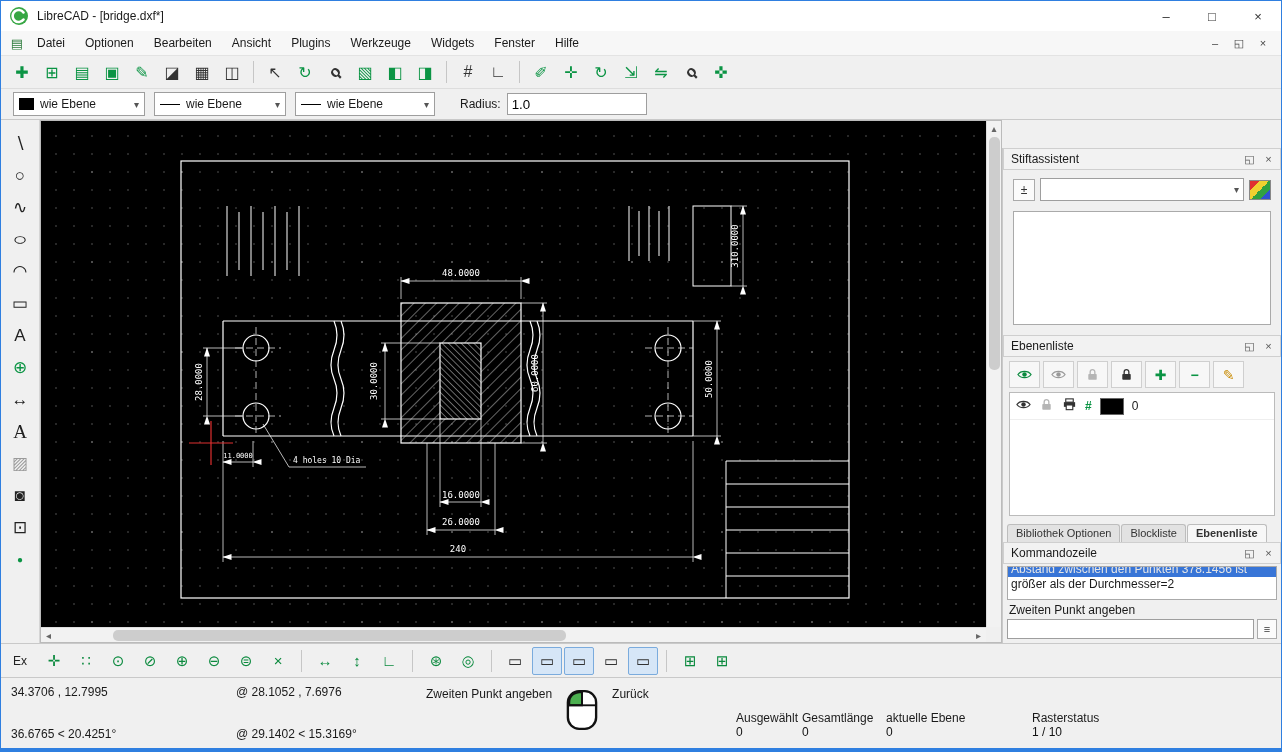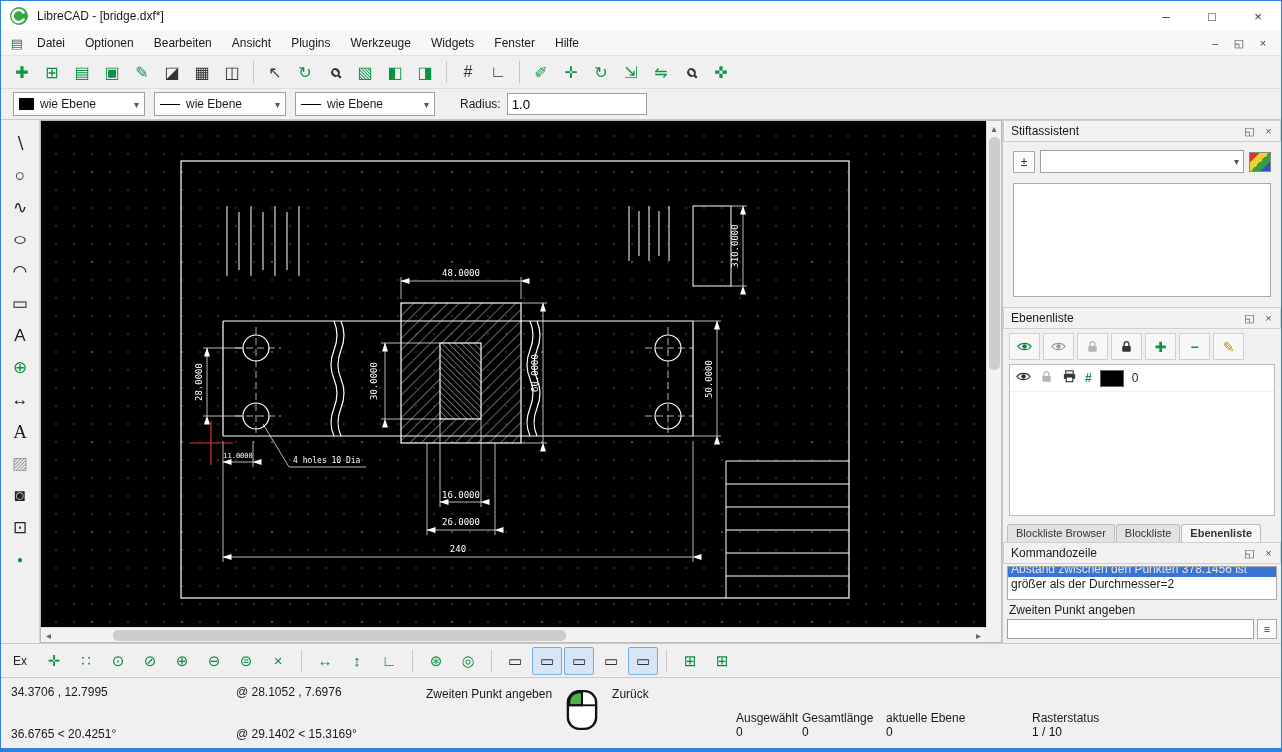--- a/index.html
+++ b/index.html
@@ -39,21 +39,21 @@
   .canvas{position:relative;overflow:hidden;background-color:#000;
     background-image:radial-gradient(#4d4d4d 1px, transparent 1.5px),radial-gradient(#282828 1px, transparent 1.3px);
     background-size:90px 90px,18px 18px;background-position:6px 6px,6px 6px;}
   .canvas svg.draw{position:absolute;left:0;top:0;}
   .vscroll{background:#f2f2f2;display:flex;flex-direction:column;align-items:center;border-left:1px solid #ddd;}
   .hscroll{background:#f2f2f2;display:flex;align-items:center;border-top:1px solid #ddd;}
   .scroll-arrow{color:#666;font-size:10px;width:15px;height:15px;display:flex;align-items:center;justify-content:center;flex:0 0 auto;}
   .vthumb{width:11px;height:46%;background:#cdcdcd;border-radius:5px;margin-top:8%;}
   .hthumb{height:11px;width:48%;background:#cdcdcd;border-radius:5px;margin-left:6%;}
   
-  .right-col{width:278px;background:#f0f0f0;border-left:1px solid #c9c9c9;display:flex;flex-direction:column;flex:0 0 auto;}
+  .right-col{width:278px;background:#f0f0f0;border-left:1px solid #c9c9c9;display:flex;flex-direction:column;flex:0 0 auto;margin-top:28px;}
   .dock-header{height:20px;background:#f2f2f2;border:1px solid #cfcfcf;display:flex;align-items:center;padding:0 4px 0 7px;font-size:12px;}
   .dock-btns{margin-left:auto;display:flex;gap:4px;color:#555;font-size:11px;}
   .dock-btn{width:15px;height:15px;display:flex;align-items:center;justify-content:center;}
   .pen-row{display:flex;align-items:center;gap:5px;padding:8px 10px 6px 10px;}
   .small-btn{width:20px;height:20px;border:1px solid #aaa;background:#fbfbfb;display:flex;align-items:center;justify-content:center;font-size:12px;color:#333;}
   .pen-combo{flex:1;height:21px;border:1px solid #9e9e9e;background:#fff;display:flex;align-items:center;padding:0 4px;}
   .color-btn{width:20px;height:18px;border:1px solid #888;background:linear-gradient(135deg,#e03030 25%,#f0d030 25% 50%,#30a040 50% 75%,#3050d0 75%);}
   .pen-listbox{margin:4px 10px 10px 10px;height:112px;background:#fff;border:1px solid #aaa;}
   .filter-input{margin:4px 6px 2px 6px;height:18px;border:1px solid #9e9e9e;padding:0 4px;font-family:"Liberation Sans",sans-serif;}
   .layer-toolbar{display:flex;align-items:center;gap:3px;padding:4px 6px;}
@@ -423,21 +423,21 @@
               </svg></span>
           <span style="color:#333"><svg class="sic">
                 <use href="#i-printer"></use>
               </svg></span>
           <span style="color:#0b9444;font-weight:bold">#</span>
           <span class="layer-swatch"></span>
           <span>0</span>
         </div>
       </div>
       <div class="tabs-row">
-        <div class="tab">Blockliste Browser</div>
+        <div class="tab">Bibliothek Optionen</div>
         <div class="tab">Blockliste</div>
         <div class="tab active">Ebenenliste</div>
       </div>
 
       <div class="dock-header">
         <span>Kommandozeile</span>
         <span class="dock-btns">
           <span class="dock-btn">◱</span>
           <span class="dock-btn">×</span>
         </span>

